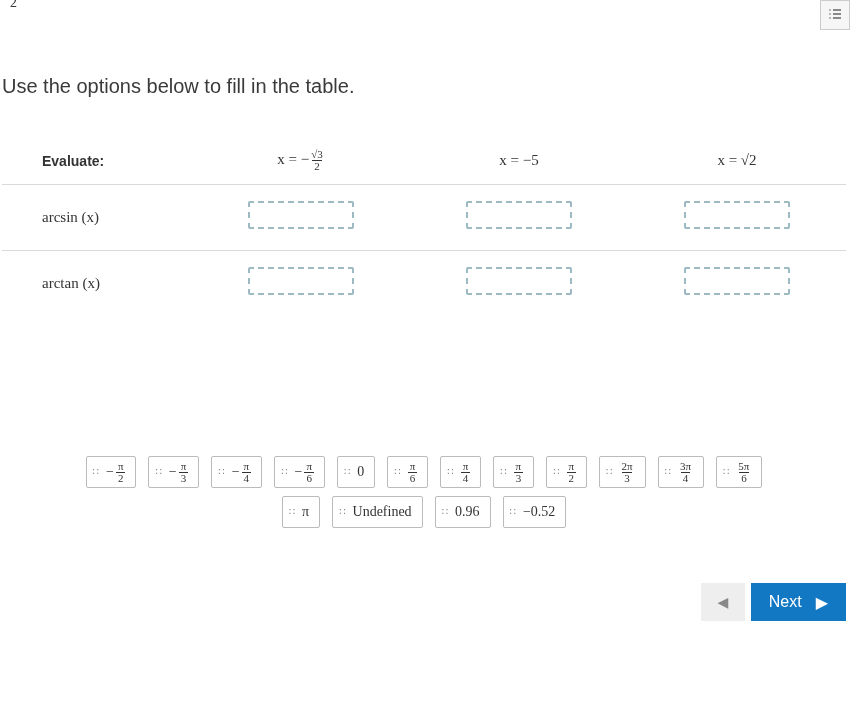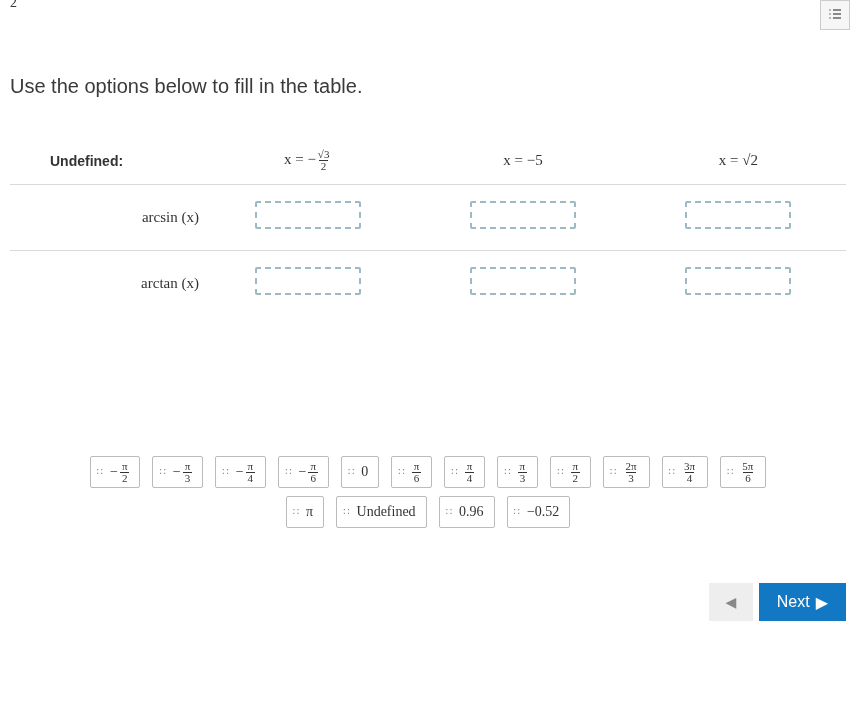--- a/index.html
+++ b/index.html
@@ -27,21 +27,21 @@
     width: 30px;
     height: 30px;
     border: 1px solid #ccc;
     background: #f6f6f6;
     display: flex;
     align-items: center;
     justify-content: center;
     cursor: pointer;
   }
   .top-right-btn svg { width: 16px; height: 16px; }
-  .content { padding-top: 75px; padding-left: 10px; padding-right: 10px; }
+  .content { padding-top: 75px; padding-left: 2px; padding-right: 10px; }
   .prompt {
     font-size: 20px;
     color: #3a3a3a;
     margin-bottom: 40px;
   }
   .tbl {
     width: 100%;
     border-collapse: collapse;
     font-family: "Times New Roman", serif;
   }
@@ -53,21 +53,21 @@
   }
   .tbl tr.hrow th { height: 46px; font-size: 15px; }
   .tbl tr.hrow th.labelcol {
     font-family: "Helvetica Neue", Arial, sans-serif;
     font-weight: bold;
     text-align: left;
     padding-left: 40px;
     font-size: 14px;
   }
   .tbl td.labelcol {
-    text-align: right;
+    text-align: left;
     padding-left: 40px;
     font-size: 15px;
     width: 190px;
   }
   .tbl tr.drow td { height: 66px; }
   .tbl tr.drow:last-child td { border-bottom: none; }
   .dropzone {
     display: inline-block;
     width: 106px;
     height: 28px;
@@ -136,21 +136,21 @@
     height: 38px;
     background: #1378c4;
     border: none;
     color: #fff;
     padding: 0 18px;
     display: flex;
     align-items: center;
     justify-content: center;
     cursor: pointer;
     font-size: 16px;
-    gap: 6px;
+    gap: 14px;
   }
 </style>
 </head>
 <body>
 
 <div class="top-fragment">2</div>
 
 <div class="top-right-btn">
   <span>
     <svg viewBox="0 0 16 16" fill="none" stroke="#666" stroke-width="1.5">
@@ -163,21 +163,21 @@
     </svg>
   </span>
 </div>
 
 <div class="content">
   <div class="prompt">Use the options below to fill in the table.</div>
 
   <table class="tbl">
     <tbody>
         <tr class="hrow">
-      <th class="labelcol">Undefined:</th>
+      <th class="labelcol">Evaluate:</th>
       <th>
         <span>x = −</span><span class="frac">
               <span class="num radic">√3</span>
               <span class="den">2</span>
             </span>
       </th>
       <th>x = −5</th>
       <th>x = √2</th>
     </tr>
     <tr class="drow">

